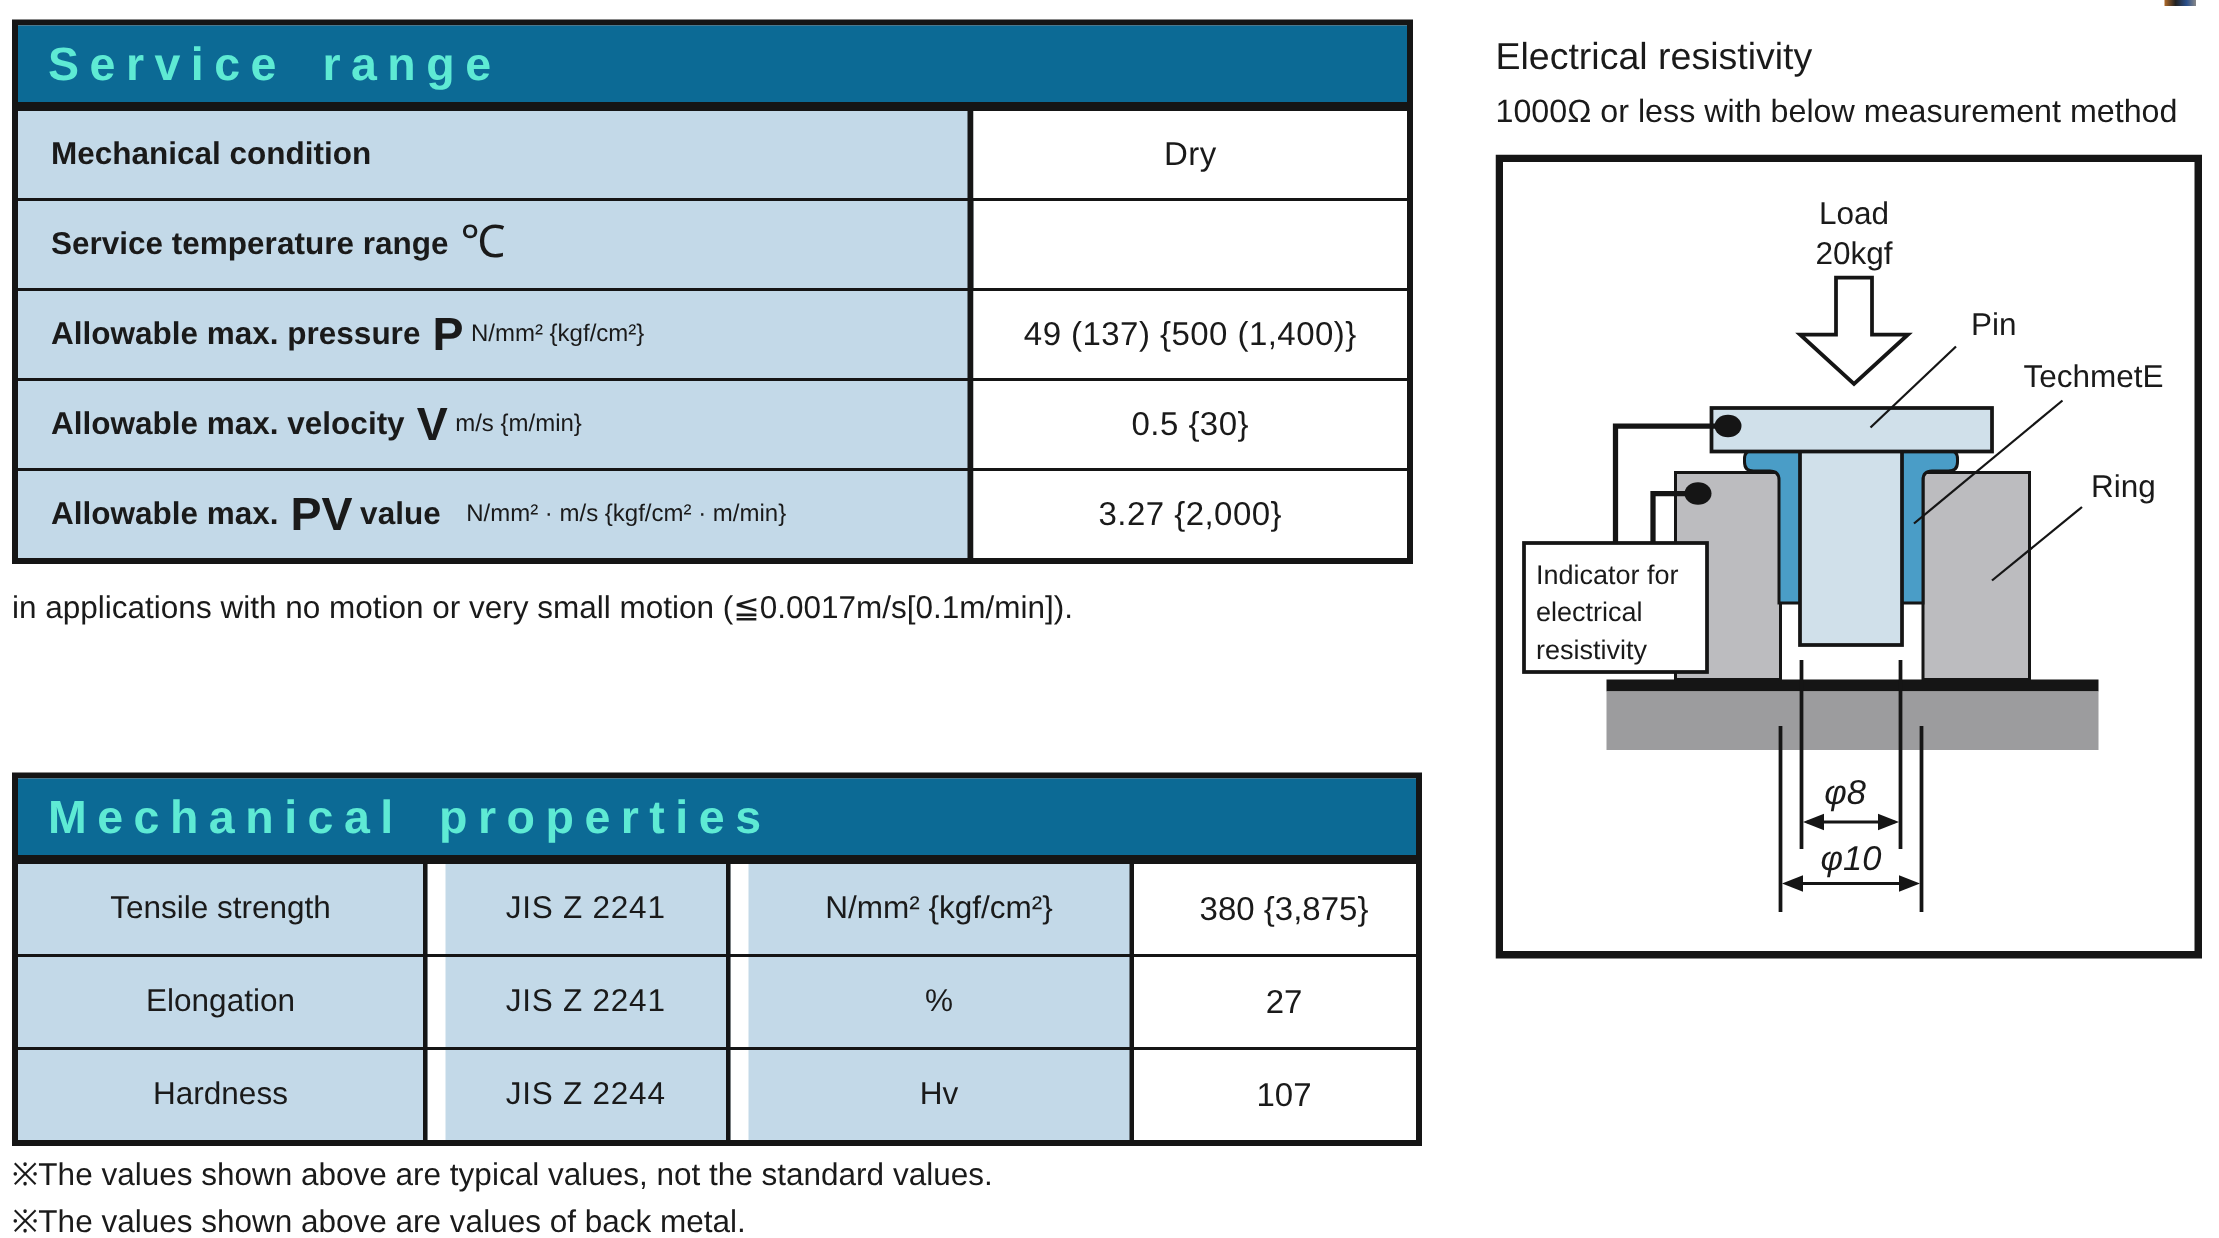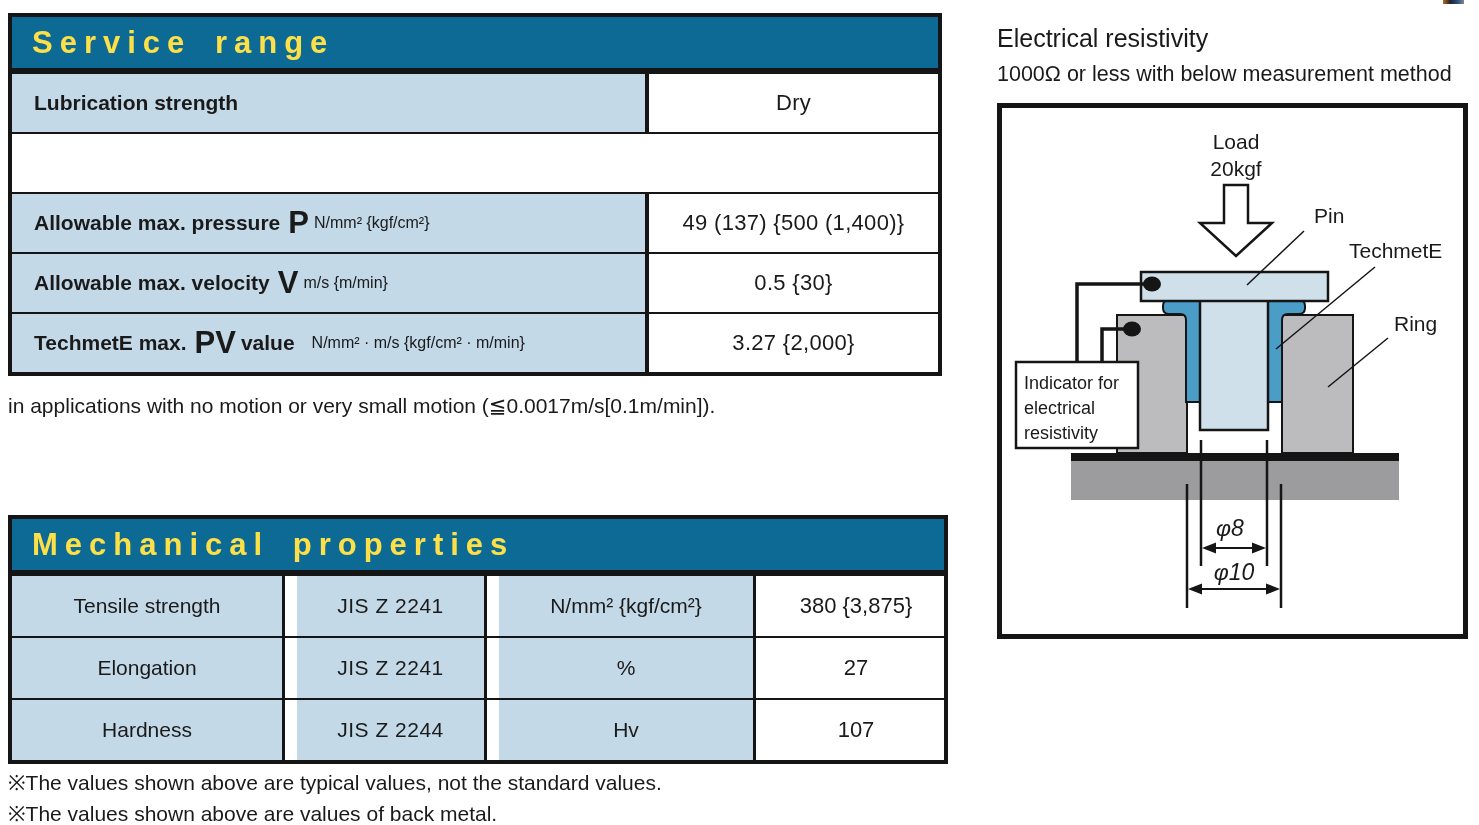--- a/index.html
+++ b/index.html
@@ -6,21 +6,21 @@
   body {
     width:1479px; height:825px; position:relative;
     background:#ffffff; overflow:hidden;
     font-family:"Liberation Sans", sans-serif;
     color:#1a1a1a;
     -webkit-font-smoothing:antialiased;
   }
   
   .data-table { position:absolute; box-sizing:border-box; border:4px solid #151515; background:#fff; }
   .banner { background:#0c6a95; border-bottom:4px solid #151515; display:flex; align-items:center; padding-left:20px; }
-  .banner-title { color:#fde047; font-weight:bold; font-size:31px; letter-spacing:7px; word-spacing:8px; white-space:nowrap; }
+  .banner-title { color:#5eead4; font-weight:bold; font-size:31px; letter-spacing:7px; word-spacing:8px; white-space:nowrap; }
 
   
   #service-table { left:8px; top:13px; width:934px; }
   #service-table .banner { height:51px; }
   .sr-row { display:flex; height:58px; border-top:2px solid #151515; }
   .sr-row:first-of-type { border-top:none; }
   .sr-label {
     width:637px; box-sizing:border-box; background:#c3d9e8;
     border-right:4px solid #151515;
     display:flex; align-items:baseline; padding-left:22px; padding-top:0;
@@ -65,27 +65,32 @@
 </head>
 <body>
 
 <div id="service-table" class="data-table">
   <div class="banner">
     <span class="banner-title">Service range</span>
   </div>
 
   <div class="sr-row">
     <div class="sr-label">
-      <span class="lbl-main autohide">Lubrication strength</span>
+      <span class="lbl-main autohide">Mechanical condition</span>
 
     </div>
     <div class="sr-value">Dry</div>
   </div>
 
   <div class="sr-row">
+    <div class="sr-label">
+      <span class="lbl-main autohide">Service temperature range</span>
+      <span class="lbl-symbol sym-celsius autohide">℃</span>
+
+    </div>
   </div>
 
   <div class="sr-row">
     <div class="sr-label">
       <span class="lbl-main autohide">Allowable max. pressure</span>
       <span class="lbl-symbol autohide">P</span>
 
       <span class="lbl-unit autohide">N/mm² {kgf/cm²}</span>
     </div>
     <div class="sr-value">49 (137) {500 (1,400)}</div>
@@ -96,21 +101,21 @@
       <span class="lbl-main autohide">Allowable max. velocity</span>
       <span class="lbl-symbol autohide">V</span>
 
       <span class="lbl-unit autohide">m/s {m/min}</span>
     </div>
     <div class="sr-value">0.5 {30}</div>
   </div>
 
   <div class="sr-row">
     <div class="sr-label">
-      <span class="lbl-main autohide">TechmetE max.</span>
+      <span class="lbl-main autohide">Allowable max.</span>
       <span class="lbl-symbol autohide">PV</span>
       <span class="lbl-suffix autohide">value</span>
       <span class="lbl-unit autohide">N/mm² · m/s {kgf/cm² · m/min}</span>
     </div>
     <div class="sr-value">3.27 {2,000}</div>
   </div>
 </div>
 
 <div id="sr-note" class="note-block">
   <div>in applications with no motion or very small motion (≦0.0017m/s[0.1m/min]).</div>

